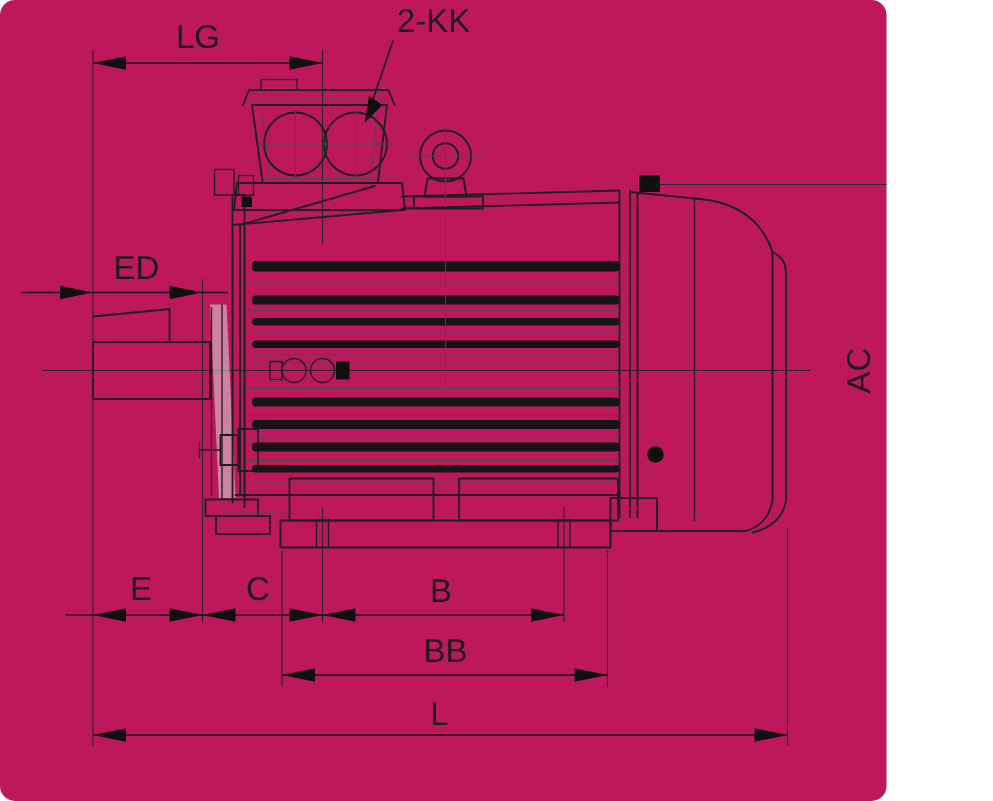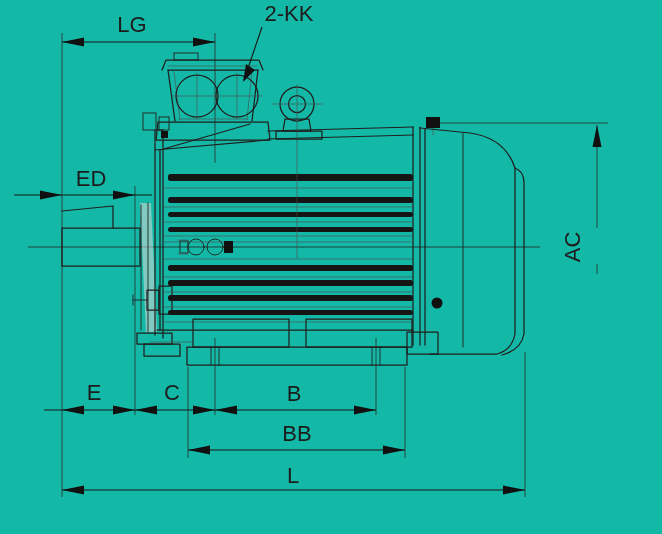--- a/index.html
+++ b/index.html
@@ -1,17 +1,17 @@
 <!DOCTYPE html>
 <html><head>
 <meta charset="utf-8">
 <style>
   html,body{margin:0;padding:0;background:#ffffff;}
-  #canvas{position:relative;width:662px;height:534px;background:#14b8a6;overflow:hidden;
-          font-family:"Liberation Sans", sans-serif;}
+  #canvas{position:relative;width:591px;height:534px;background:#be185d;overflow:hidden;
+          font-family:"Liberation Sans", sans-serif;border-radius:10px;}
   svg{display:block;}
   .ln{stroke:#1f1f1f;stroke-width:1.25;fill:none;stroke-linecap:round;stroke-linejoin:round;}
   .md{stroke:#1f1f1f;stroke-width:0.9;fill:none;stroke-linecap:round;}
   .tn{stroke:#4a4a4a;stroke-width:0.6;fill:none;stroke-linecap:round;}
   .ext{stroke:#2b2b2b;stroke-width:0.8;fill:none;}
   .dim{stroke:#161616;stroke-width:1.1;fill:none;}
   .arw{fill:#101010;stroke:none;}
   .band{fill:#151515;stroke:none;}
   .blk{fill:#101010;stroke:none;}
   .shade{fill:#d9d9d9;opacity:0.55;stroke:none;}

